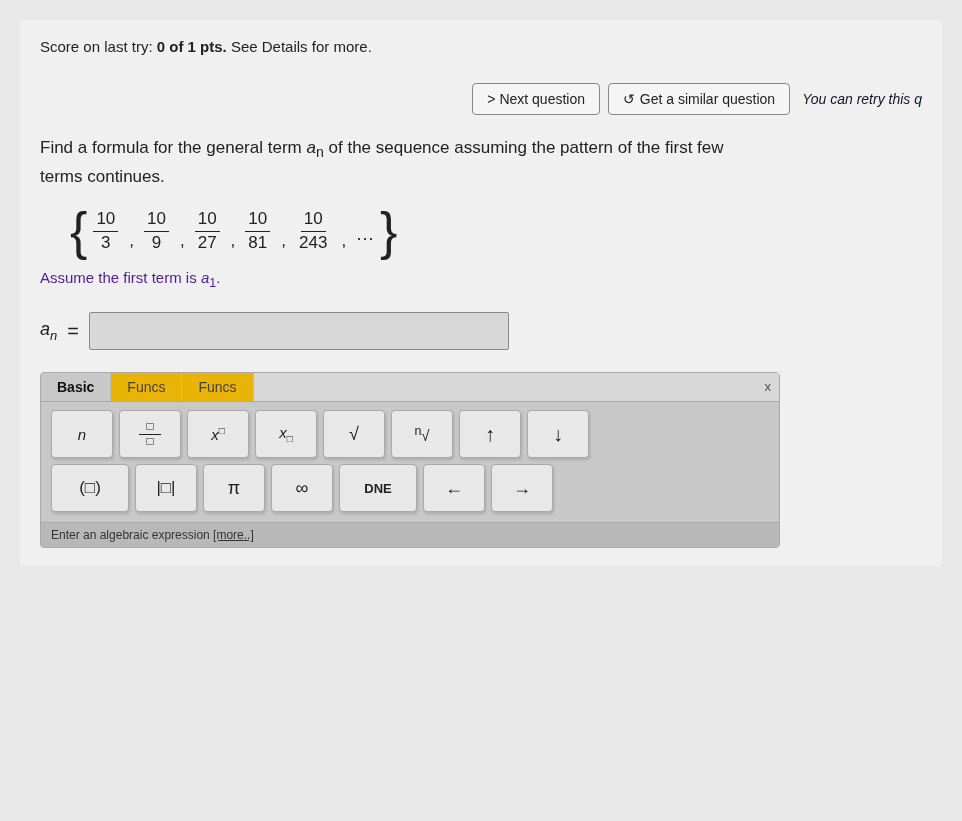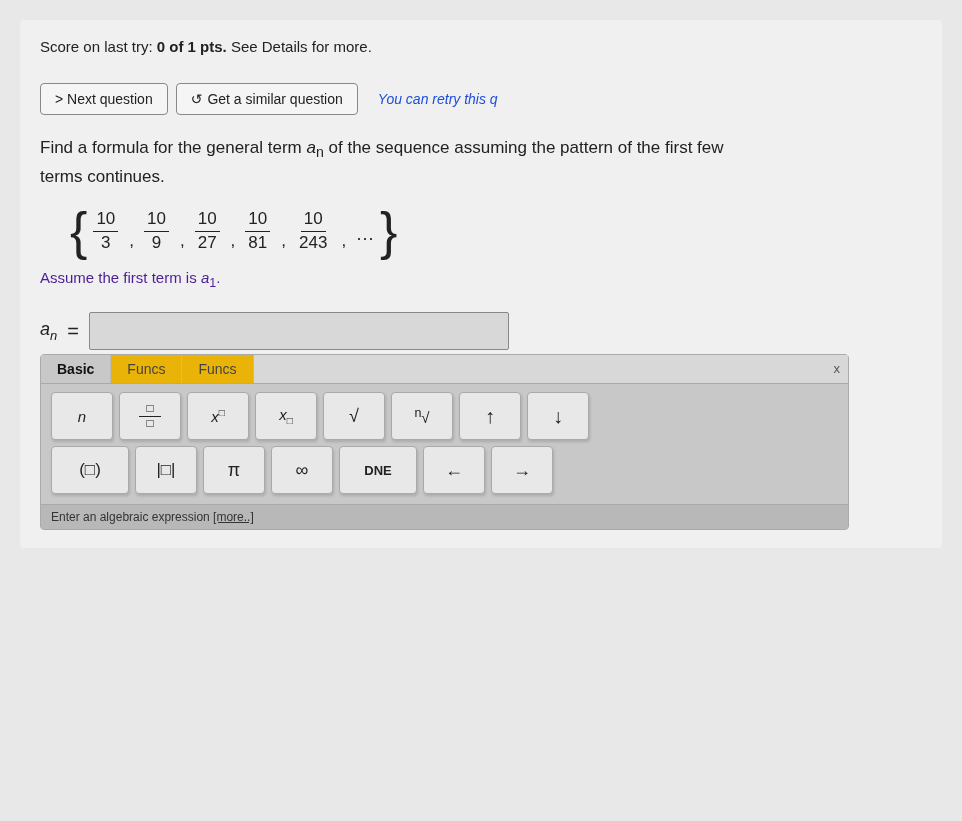--- a/index.html
+++ b/index.html
@@ -24,20 +24,21 @@
     }
     .score-line strong {
       font-weight: bold;
     }
     .button-row {
       display: flex;
       align-items: center;
       gap: 0;
       margin-bottom: 20px;
       flex-wrap: nowrap;
+      justify-content: flex-end;
     }
     .btn-next {
       border: 1.5px solid #888;
       background: #f5f5f5;
       border-radius: 4px;
       padding: 7px 14px;
       font-size: 14px;
       cursor: pointer;
       display: flex;
       align-items: center;
@@ -53,22 +54,22 @@
       cursor: pointer;
       display: flex;
       align-items: center;
       gap: 5px;
       color: #222;
       margin-left: 8px;
     }
     .retry-text {
       font-style: italic;
       font-size: 14px;
-      color: #1d4ed8;
-      margin-left: 20px;
+      color: #0f172a;
+      margin-left: 12px;
       white-space: nowrap;
     }
     .question-text {
       font-size: 17px;
       line-height: 1.5;
       margin-bottom: 5px;
       color: #222;
     }
     .sequence-block {
       font-size: 20px;
@@ -119,21 +120,21 @@
     .assume-text {
       font-size: 15px;
       margin: 10px 0 14px 0;
       color: #4c1d95;
     }
     .input-row {
       display: flex;
       align-items: center;
       gap: 10px;
       margin-bottom: 0;
-      padding: 8px 0 4px 0;
+      padding: 8px 0 22px 0;
     }
     .an-label {
       font-size: 18px;
       font-style: italic;
     }
     .an-sub { font-size: 13px; }
     .equals {
       font-size: 20px;
     }
     .answer-input {
@@ -145,21 +146,21 @@
       padding: 0 8px;
       outline: none;
       border-radius: 2px;
     }
     
     .keyboard-container {
       background: #c8c8c8;
       border: 1px solid #aaa;
       border-radius: 4px;
       margin-top: 0;
-      width: 809px;
+      width: 740px;
       padding: 0;
       position: relative;
     }
     .keyboard-tabs {
       display: flex;
       align-items: flex-end;
       border-bottom: 1px solid #aaa;
       background: #d8d8d8;
       position: relative;
     }

